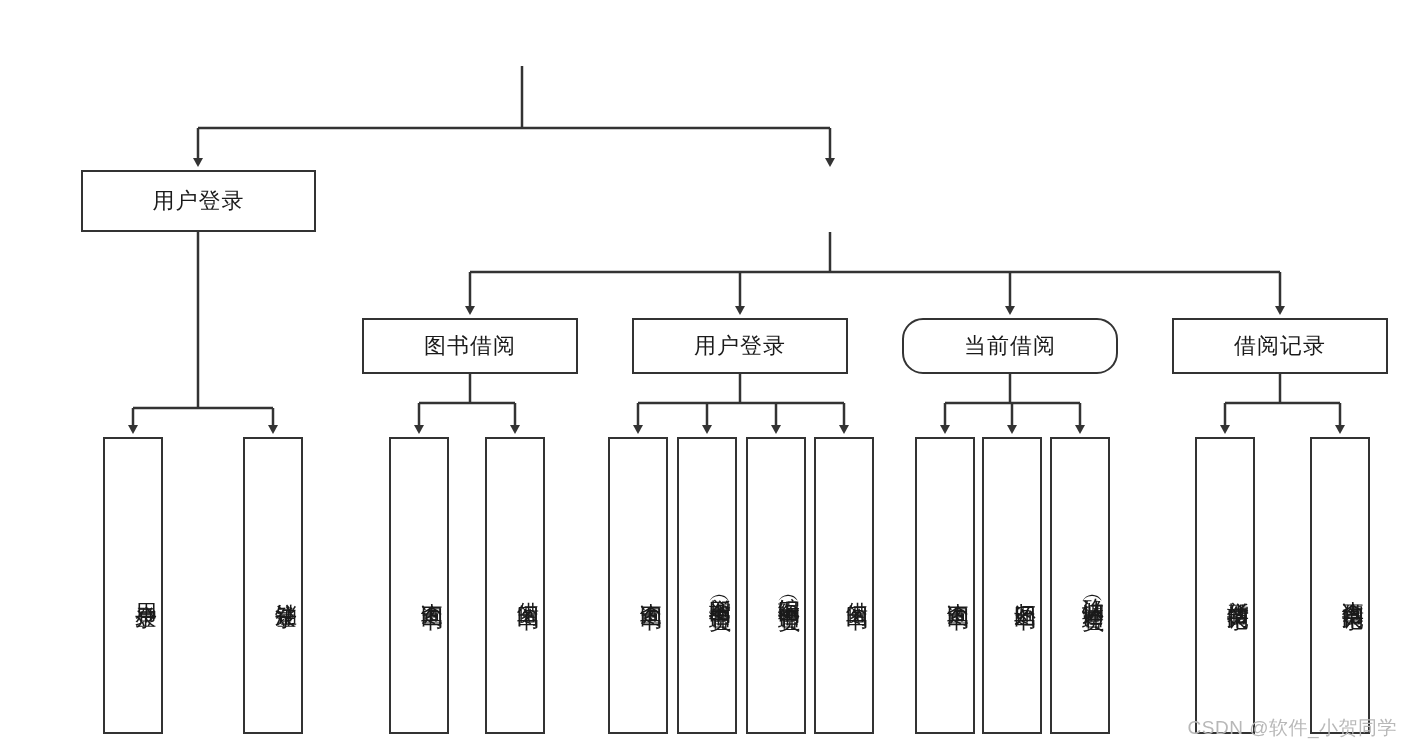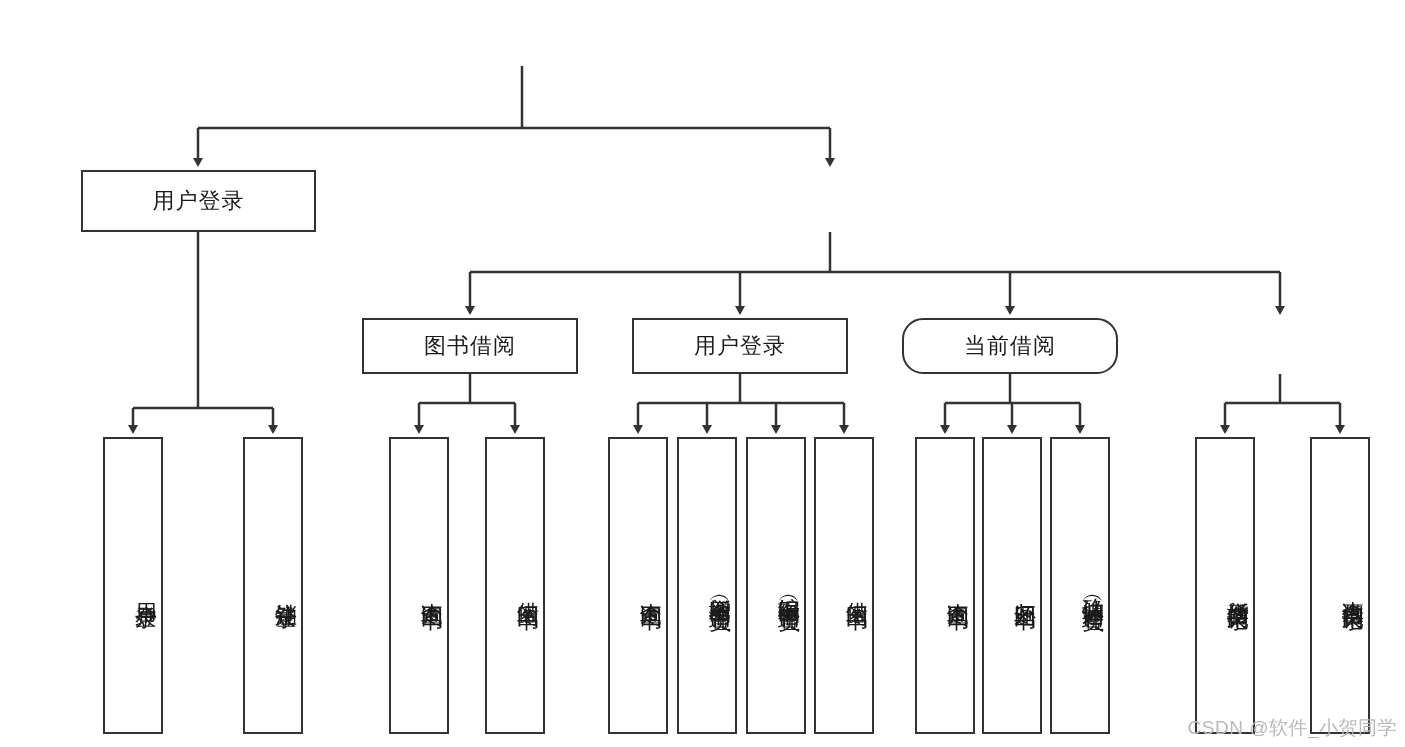--- a/index.html
+++ b/index.html
@@ -96,20 +96,21 @@
 
     </g>
   </svg>
 
 
   <div class="node horiz" style="left:81px;top:170px;width:235px;height:62px;">用户登录</div>
 
   <div class="node horiz" style="left:362px;top:318px;width:216px;height:56px;">图书借阅</div>
   <div class="node horiz" style="left:632px;top:318px;width:216px;height:56px;">用户登录</div>
   <div class="node horiz" style="left:902px;top:318px;width:216px;height:56px;border-radius:21px;">当前借阅</div>
+  <div class="node horiz" style="left:1172px;top:318px;width:216px;height:56px;">借阅记录</div>
 
   <div class="node vert" style="left:103px;top:437px;width:60px;height:297px;">用户登录</div>
   <div class="node vert" style="left:243px;top:437px;width:60px;height:297px;">注销登录</div>
 
   <div class="node vert" style="left:389px;top:437px;width:60px;height:297px;">查询图书</div>
   <div class="node vert" style="left:485px;top:437px;width:60px;height:297px;">借阅图书</div>
 
   <div class="node vert" style="left:608px;top:437px;width:60px;height:297px;">查询图书</div>
   <div class="node vert tall" style="left:677px;top:437px;width:60px;height:297px;">新增图书（管理员）</div>
   <div class="node vert tall" style="left:746px;top:437px;width:60px;height:297px;">编辑图书（管理员）</div>

